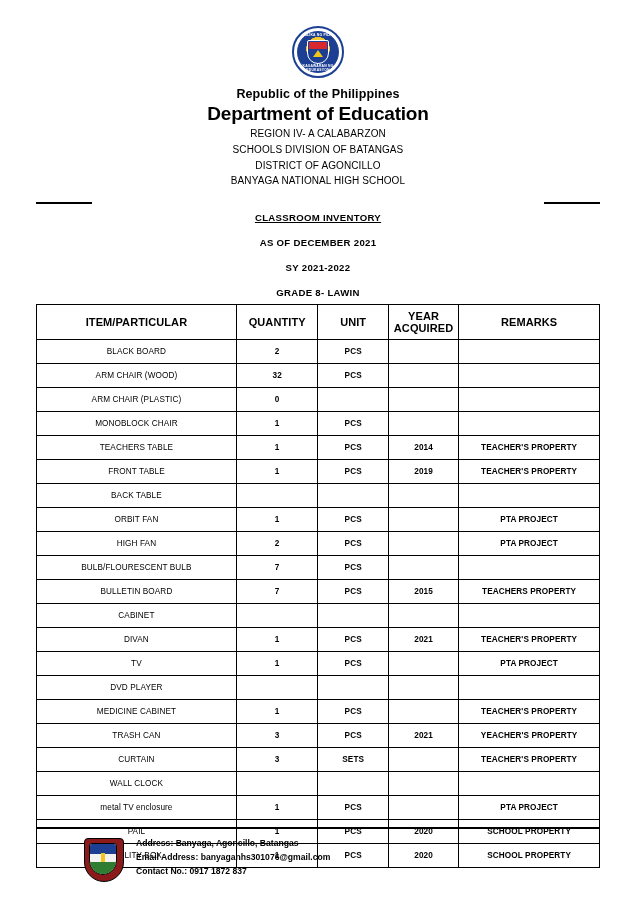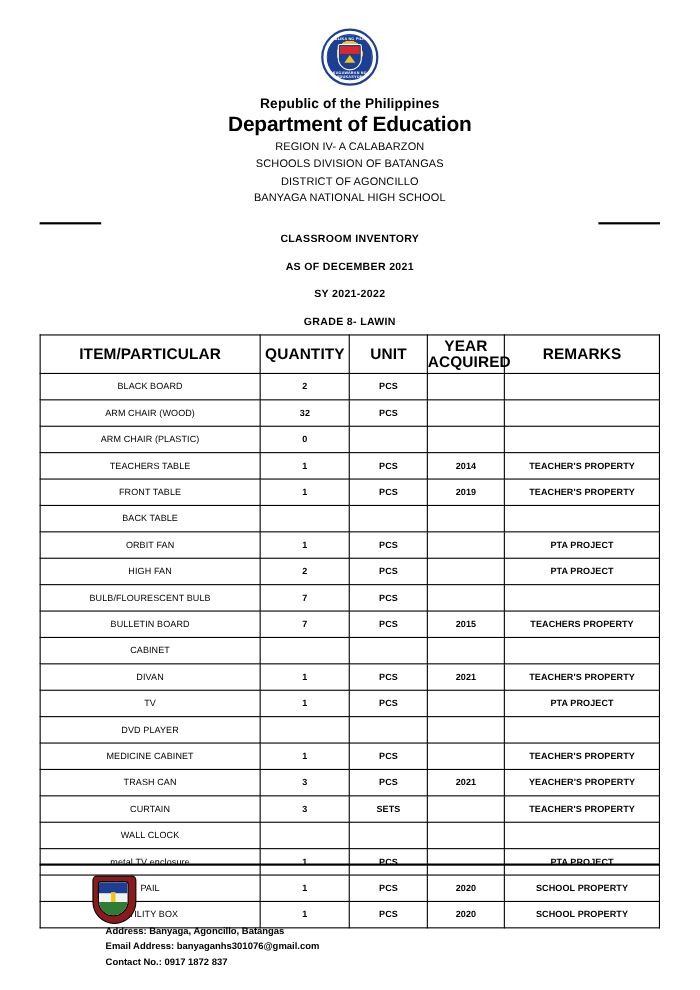--- a/index.html
+++ b/index.html
@@ -124,21 +124,21 @@
   .rule-row .seg.left { left: 0; width: 56px; }
   .rule-row .seg.right { right: 0; width: 56px; }
 
   
   .titles { text-align: center; }
   .titles div {
     font-size: 9.6px;
     font-weight: bold;
     letter-spacing: 0.3px;
   }
-  .titles .t1 { margin-top: 2px; }
+  .titles .t1 { margin-top: 2px; text-decoration: underline; }
   .titles .t2 { margin-top: 14px; }
   .titles .t3 { margin-top: 14px; }
   .titles .t4 { margin-top: 14px; margin-bottom: 6px; }
 
   
   table.inv {
     border-collapse: collapse;
     width: 100%;
     table-layout: fixed;
   }
@@ -147,21 +147,21 @@
     font-size: 8.2px;
     text-align: center;
     vertical-align: middle;
     padding: 0;
     height: 23px;
     font-weight: bold;
     letter-spacing: 0.1px;
   }
   table.inv thead th {
     height: 34px;
-    font-size: 14px;
+    font-size: 11px;
     line-height: 1.1;
   }
   table.inv td.item {
     font-weight: normal;
   }
   table.inv td.qty,
   table.inv td.unit,
   table.inv td.year {
     font-weight: bold;
   }
@@ -183,21 +183,20 @@
   }
   .footer .hr {
     height: 2px;
     background: #000000;
     margin-bottom: 8px;
   }
   .footer .inner {
     display: flex;
     align-items: flex-start;
     padding-left: 48px;
-    flex-direction: column;
   }
   .school-seal {
     width: 40px;
     height: 44px;
     position: relative;
     flex: 0 0 auto;
     margin-top: 1px;
   }
   .school-seal .shieldbody {
     position: absolute;
@@ -314,20 +313,27 @@
           <td class="remarks"></td>
         </tr>
         <tr>
           <td class="item">ARM CHAIR (PLASTIC)</td>
           <td class="qty">0</td>
           <td class="unit"></td>
           <td class="year"></td>
           <td class="remarks"></td>
         </tr>
         <tr>
+          <td class="item">MONOBLOCK CHAIR</td>
+          <td class="qty">1</td>
+          <td class="unit">PCS</td>
+          <td class="year"></td>
+          <td class="remarks"></td>
+        </tr>
+        <tr>
           <td class="item">TEACHERS TABLE</td>
           <td class="qty">1</td>
           <td class="unit">PCS</td>
           <td class="year">2014</td>
           <td class="remarks">TEACHER'S PROPERTY</td>
         </tr>
         <tr>
           <td class="item">FRONT TABLE</td>
           <td class="qty">1</td>
           <td class="unit">PCS</td>

